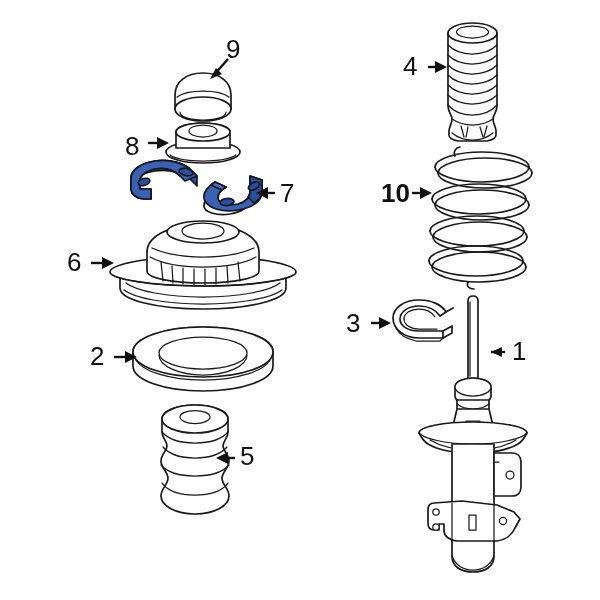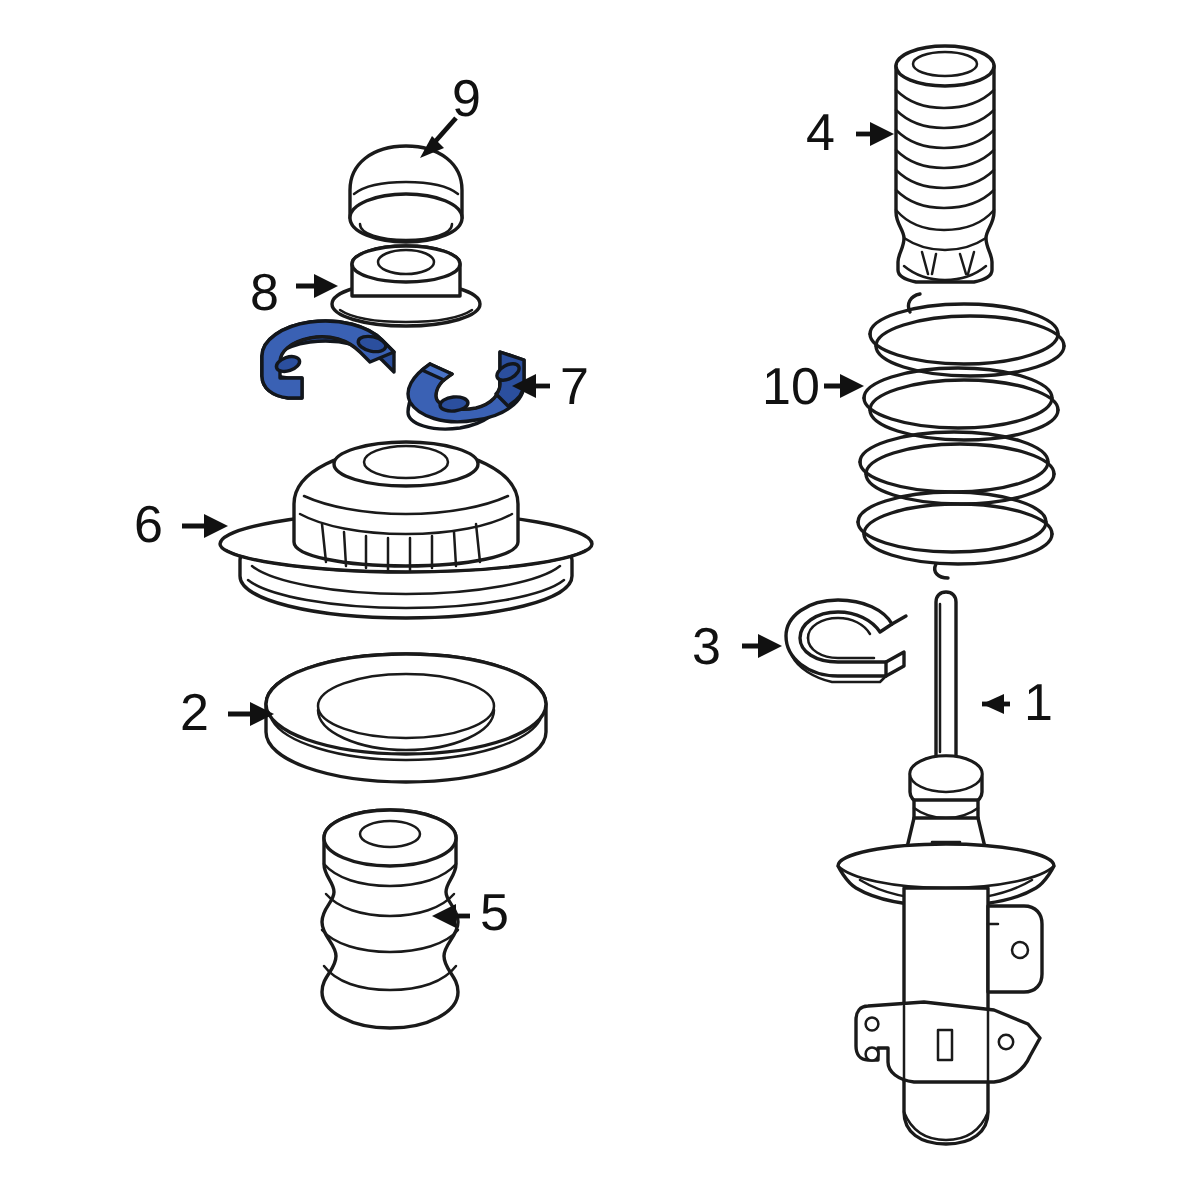--- a/index.html
+++ b/index.html
@@ -464,15 +464,15 @@
   <div class="callout-label" style="left:240px; top:443px;">5</div>
 
   <div class="callout-label" style="left:67px; top:249px;">6</div>
 
   <div class="callout-label" style="left:280px; top:180px;">7</div>
 
   <div class="callout-label" style="left:125px; top:133px;">8</div>
 
   <div class="callout-label" style="left:226px; top:36px;">9</div>
 
-  <div class="callout-label" style="left:381px; top:180px;">10</div>
+  <div class="callout-label" style="left:381px; top:180px;font-weight:bold;">10</div>
 
 </div>
 
 </body></html>

